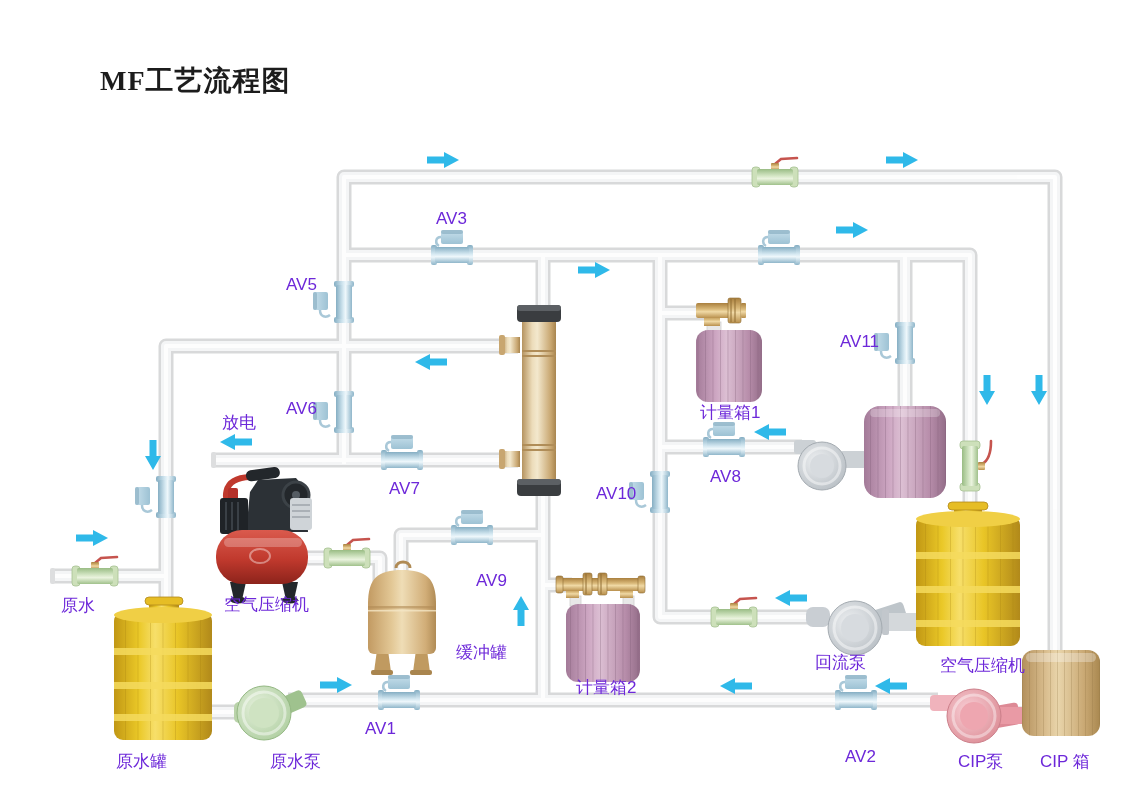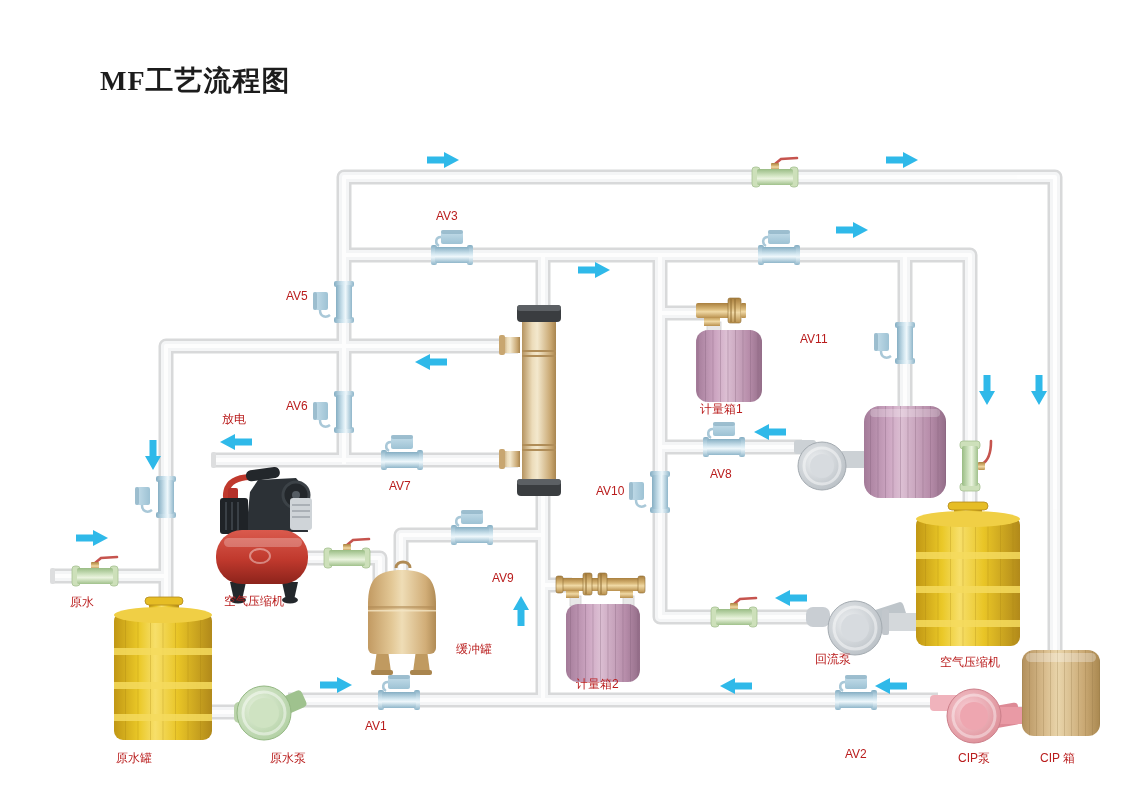--- a/index.html
+++ b/index.html
@@ -1,20 +1,20 @@
 <!DOCTYPE html>
 <html><head>
 <meta charset="utf-8">
 <style>
   html,body{margin:0;padding:0;background:#ffffff;}
   .canvas{position:relative;width:1137px;height:810px;background:#ffffff;overflow:hidden;
           font-family:"Liberation Sans","DejaVu Sans",sans-serif;}
   .title{position:absolute;left:100px;top:62px;font-family:"Liberation Serif","DejaVu Serif",serif;
          font-weight:bold;font-size:28px;color:#1c1c1c;letter-spacing:1px;}
-  .lbl{position:absolute;font-size:12px;color:#b91c1c;white-space:nowrap;text-align:right;}
+  .lbl{position:absolute;font-size:17px;color:#6d28d9;white-space:nowrap;text-align:right;}
   svg{position:absolute;left:0;top:0;}
   .pA{stroke:#d8d9da;stroke-width:15;fill:none;stroke-linejoin:round;}
   .pB{stroke:#f4f5f6;stroke-width:10;fill:none;stroke-linejoin:round;}
   .pC{stroke:#ffffff;stroke-width:4;fill:none;stroke-linejoin:round;opacity:.85;}
 </style>
 </head>
 <body>
 
 <div class="canvas">
 
@@ -365,32 +365,32 @@
   <use href="#arrD" transform="translate(145,440)"></use>
   <use href="#arrD" transform="translate(979,375)"></use>
   <use href="#arrD" transform="translate(1031,375)"></use>
   <use href="#arrU" transform="translate(513,596)"></use>
 </g>
 </svg>
 
 <div class="title">MF工艺流程图</div>
 
 <div class="lbl" style="left:436px;top:209px">AV3</div>
-<div class="lbl" style="left:286px;top:289px">AV5</div>
+<div class="lbl" style="left:286px;top:275px">AV5</div>
 <div class="lbl" style="left:286px;top:399px">AV6</div>
 <div class="lbl" style="left:389px;top:479px">AV7</div>
-<div class="lbl" style="left:492px;top:571px">AV9</div>
+<div class="lbl" style="left:476px;top:571px">AV9</div>
 <div class="lbl" style="left:596px;top:484px">AV10</div>
 <div class="lbl" style="left:710px;top:467px">AV8</div>
-<div class="lbl" style="left:800px;top:332px">AV11</div>
+<div class="lbl" style="left:840px;top:332px">AV11</div>
 <div class="lbl" style="left:365px;top:719px">AV1</div>
 <div class="lbl" style="left:845px;top:747px">AV2</div>
 
 <div class="lbl" style="left:222px;top:411px">放电</div>
-<div class="lbl" style="left:70px;top:594px">原水</div>
+<div class="lbl" style="left:61px;top:594px">原水</div>
 
 <div class="lbl" style="left:224px;top:593px">空气压缩机</div>
 <div class="lbl" style="left:116px;top:750px">原水罐</div>
 <div class="lbl" style="left:270px;top:750px">原水泵</div>
 <div class="lbl" style="left:456px;top:641px">缓冲罐</div>
 <div class="lbl" style="left:700px;top:401px">计量箱1</div>
 <div class="lbl" style="left:576px;top:676px">计量箱2</div>
 <div class="lbl" style="left:815px;top:651px">回流泵</div>
 <div class="lbl" style="left:940px;top:654px">空气压缩机</div>
 <div class="lbl" style="left:958px;top:750px">CIP泵</div>

